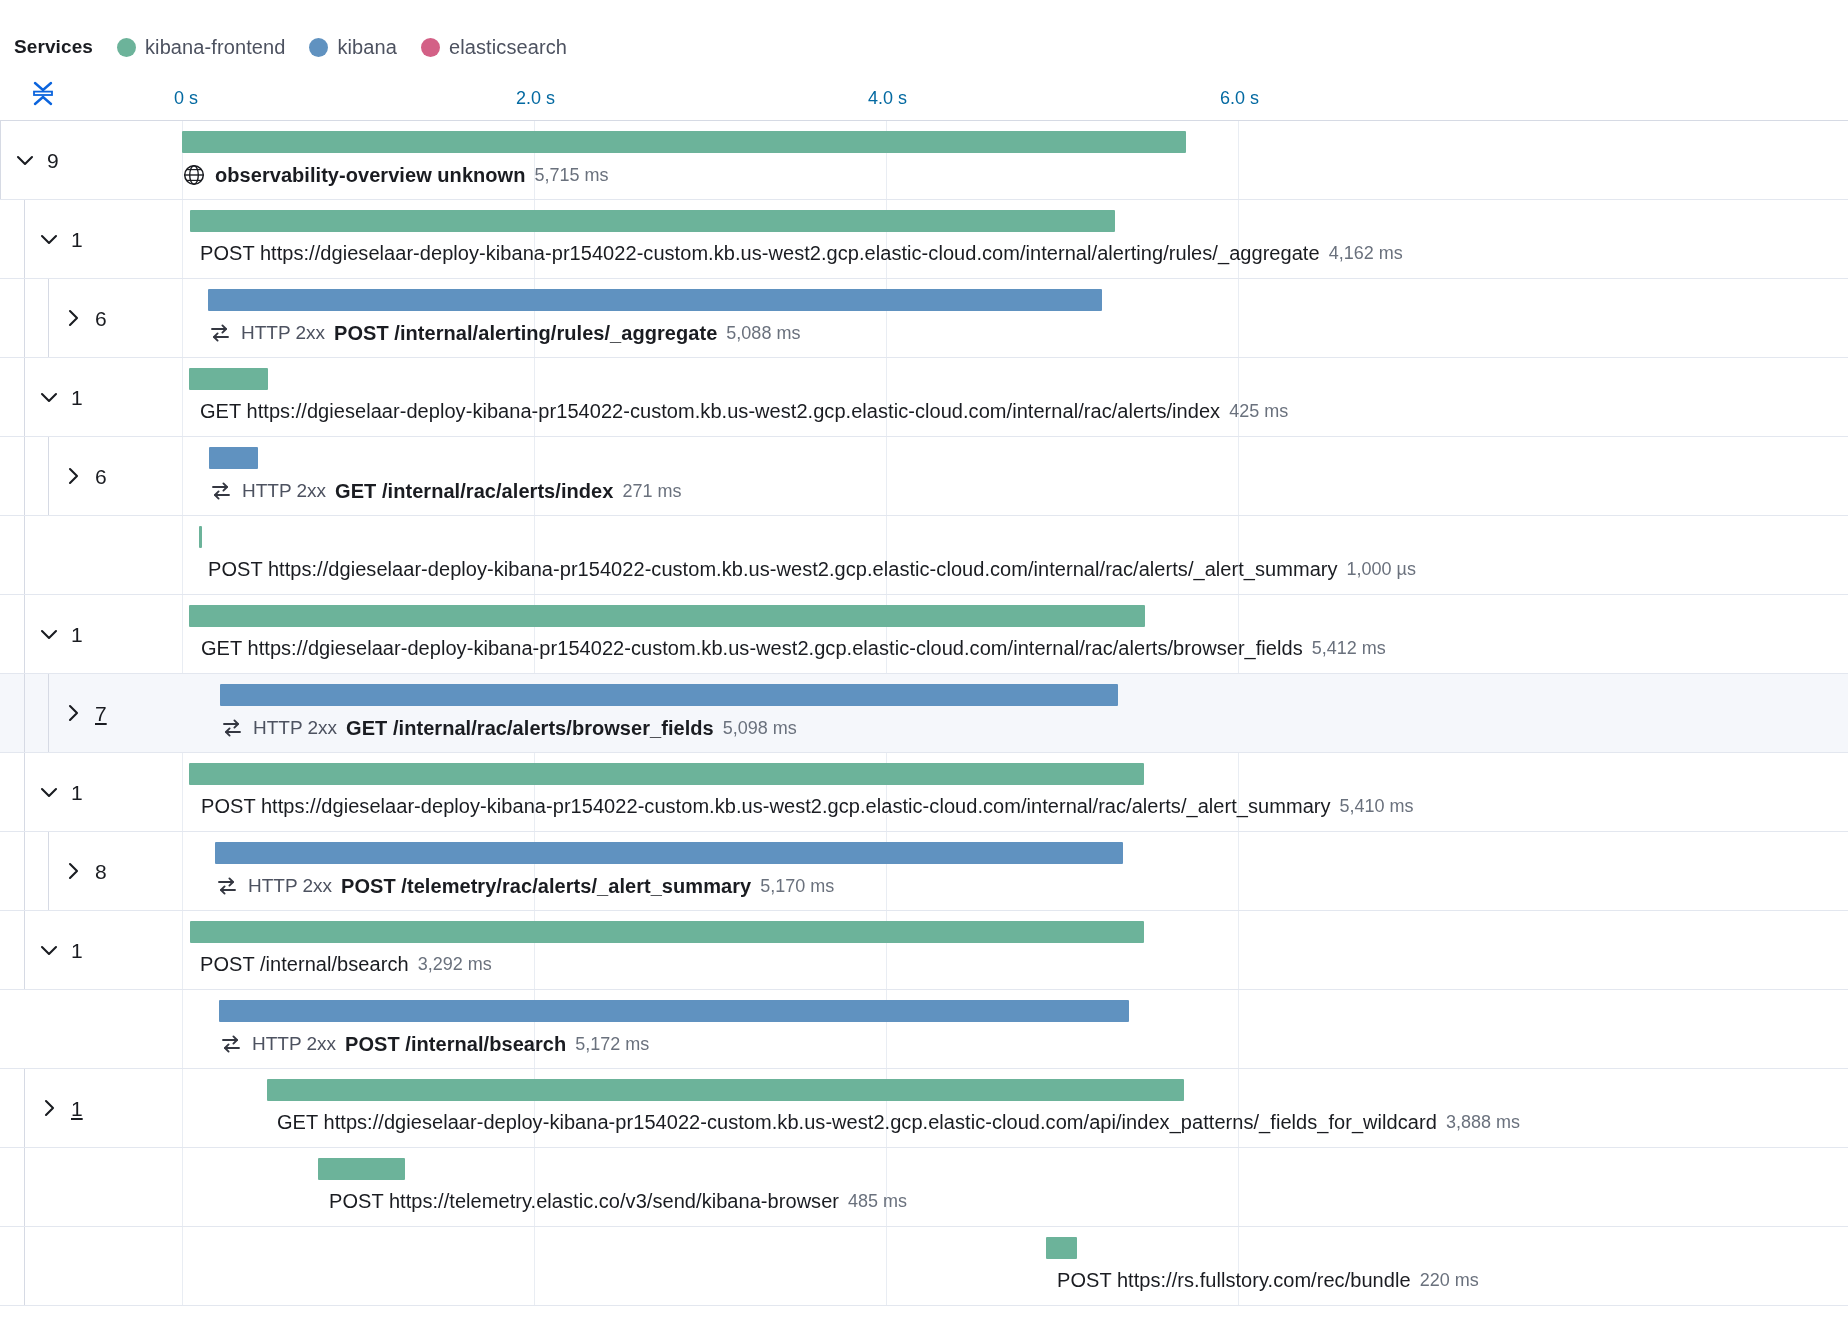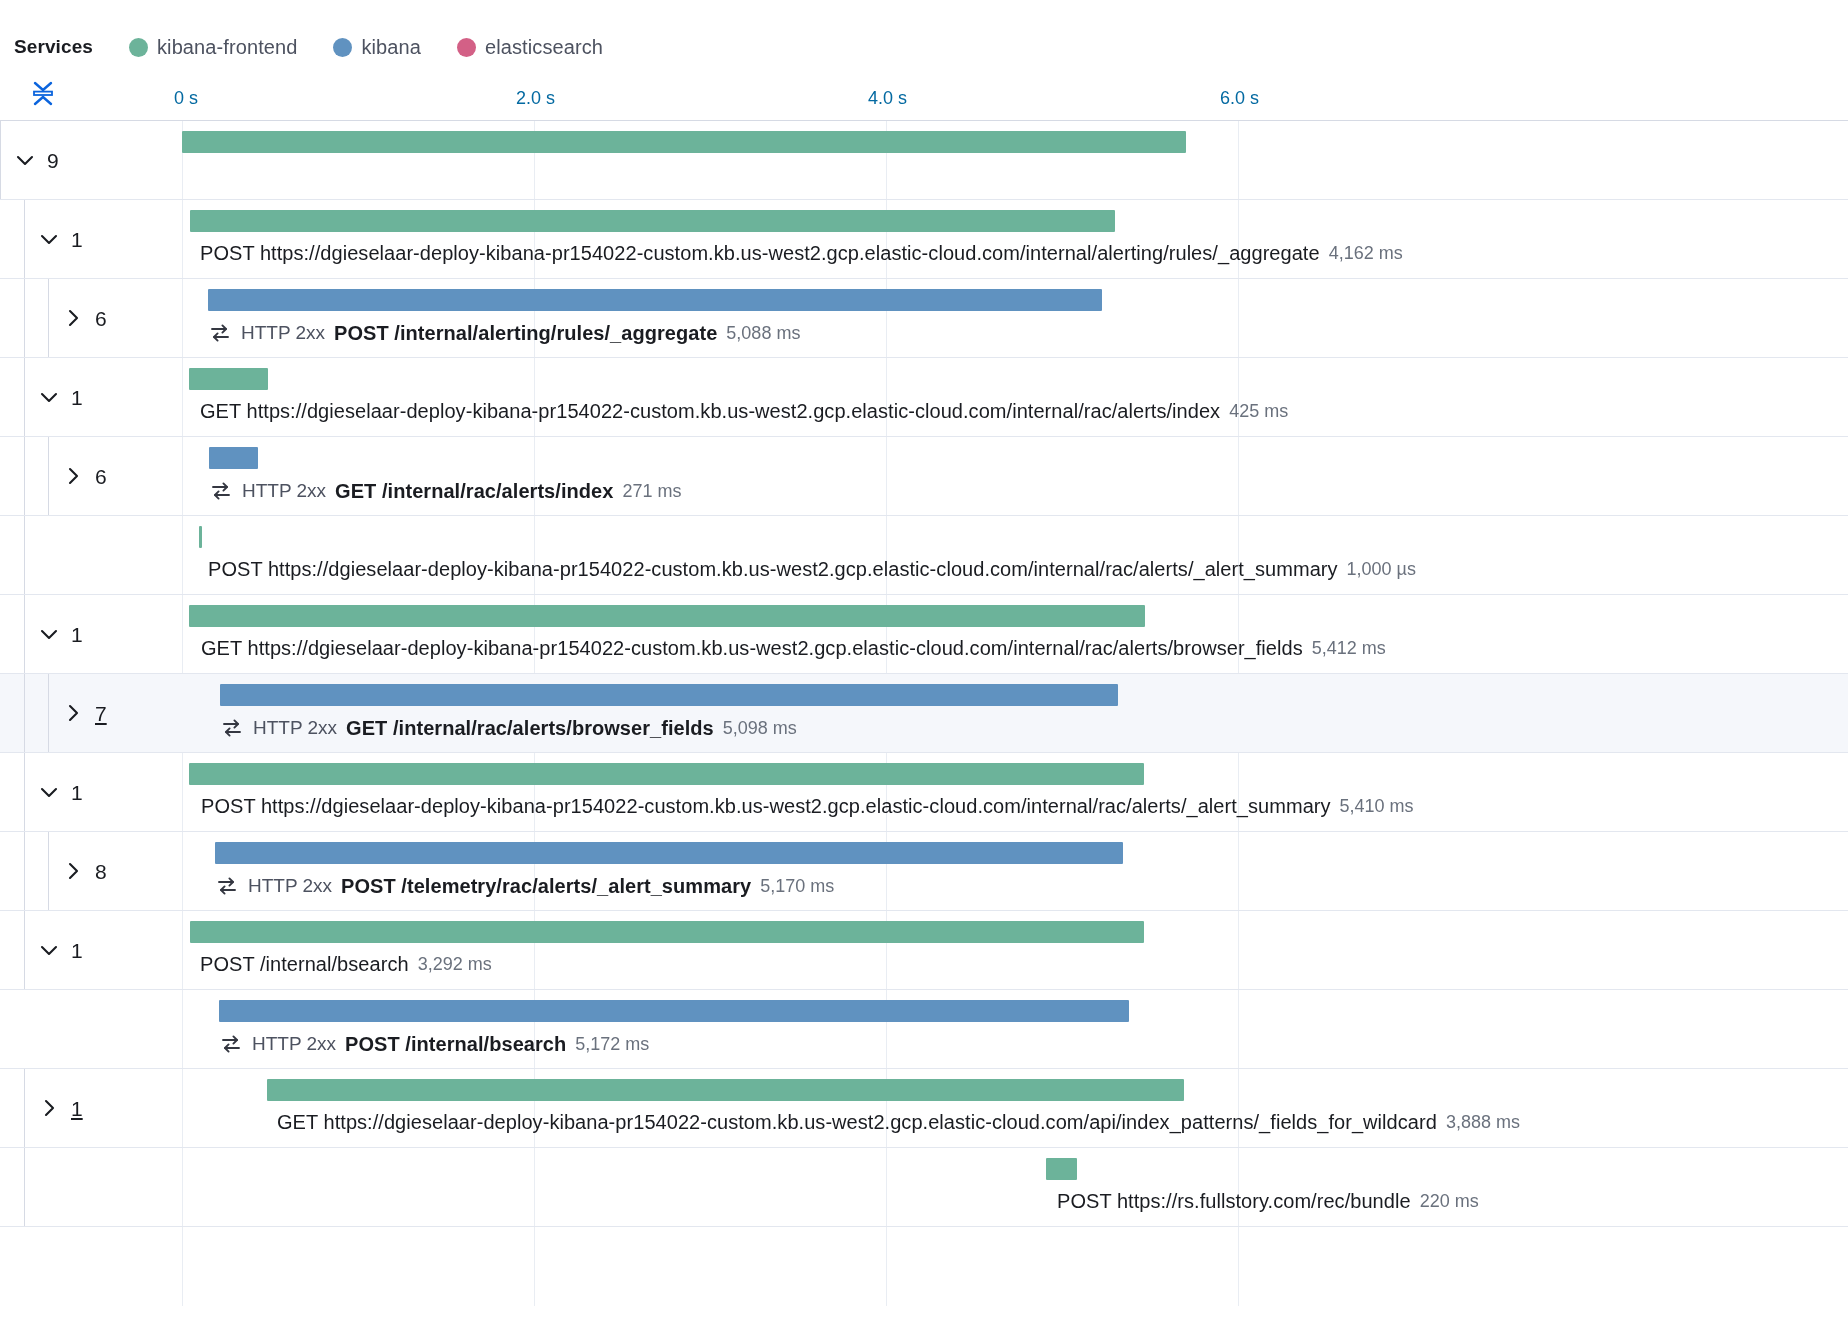--- a/index.html
+++ b/index.html
@@ -14,21 +14,21 @@
     height: 1334px;
     position: relative;
     overflow: hidden;
     background: #fff;
   }
 
   
   .legend {
     display: flex;
     align-items: center;
-    gap: 36px;
+    gap: 24px;
     padding: 26px 0 0 14px;
     height: 68px;
   }
   .legend-title {
     font-size: 19px;
     font-weight: bold;
     color: #1a1c21;
     letter-spacing: 0.1px;
   }
   .legend-item {
@@ -215,20 +215,31 @@
         <div class="row-gutter">
           <div class="gutter-line" style="left: 0px;"></div>
           <div class="toggle" style="left: 14px;">
             <svg class="chev" viewBox="0 0 22 22">
               <path d="M4 8 L11 15 L18 8" fill="none" stroke="#1a1c21" stroke-width="2.1" stroke-linecap="round" stroke-linejoin="round"></path>
             </svg>
             <span class="count">9</span>
           </div>
         </div>
         <div class="bar" style="left: 182px; width: 1004px; background: rgb(108, 179, 154);"></div>
+        <div class="label-line" style="left: 182px;">
+          <svg class="ic" viewBox="0 0 24 24">
+            <circle cx="12" cy="12" r="9.3" fill="none" stroke="#1a1c21" stroke-width="1.5"></circle>
+            <ellipse cx="12" cy="12" rx="4.3" ry="9.3" fill="none" stroke="#1a1c21" stroke-width="1.4"></ellipse>
+            <line x1="2.7" y1="12" x2="21.3" y2="12" stroke="#1a1c21" stroke-width="1.4"></line>
+            <line x1="4.4" y1="6.6" x2="19.6" y2="6.6" stroke="#1a1c21" stroke-width="1.2"></line>
+            <line x1="4.4" y1="17.4" x2="19.6" y2="17.4" stroke="#1a1c21" stroke-width="1.2"></line>
+          </svg>
+          <span class="lbl-name bold">observability-overview unknown</span>
+          <span class="lbl-dur">5,715 ms</span>
+        </div>
       </div>
       <div class="row">
         <div class="row-gutter">
           <div class="gutter-line" style="left: 24px;"></div>
           <div class="toggle" style="left: 38px;">
             <svg class="chev" viewBox="0 0 22 22">
               <path d="M4 8 L11 15 L18 8" fill="none" stroke="#1a1c21" stroke-width="2.1" stroke-linecap="round" stroke-linejoin="round"></path>
             </svg>
             <span class="count">1</span>
           </div>
@@ -436,20 +447,30 @@
         <div class="bar" style="left: 267px; width: 917px; background: rgb(108, 179, 154);"></div>
         <div class="label-line" style="left: 277px;">
           <span class="lbl-name">GET https://dgieselaar-deploy-kibana-pr154022-custom.kb.us-west2.gcp.elastic-cloud.com/api/index_patterns/_fields_for_wildcard</span>
           <span class="lbl-dur">3,888 ms</span>
         </div>
       </div>
       <div class="row">
         <div class="row-gutter">
           <div class="gutter-line" style="left: 24px;"></div>
         </div>
+        <div class="bar" style="left: 318px; width: 87px; background: rgb(108, 179, 154);"></div>
+        <div class="label-line" style="left: 329px;">
+          <span class="lbl-name">POST https://telemetry.elastic.co/v3/send/kibana-browser</span>
+          <span class="lbl-dur">485 ms</span>
+        </div>
+      </div>
+      <div class="row">
+        <div class="row-gutter">
+          <div class="gutter-line" style="left: 24px;"></div>
+        </div>
         <div class="bar" style="left: 1046px; width: 31px; background: rgb(108, 179, 154);"></div>
         <div class="label-line" style="left: 1057px;">
           <span class="lbl-name">POST https://rs.fullstory.com/rec/bundle</span>
           <span class="lbl-dur">220 ms</span>
         </div>
       </div>
     </div>
 
 </div>
 

